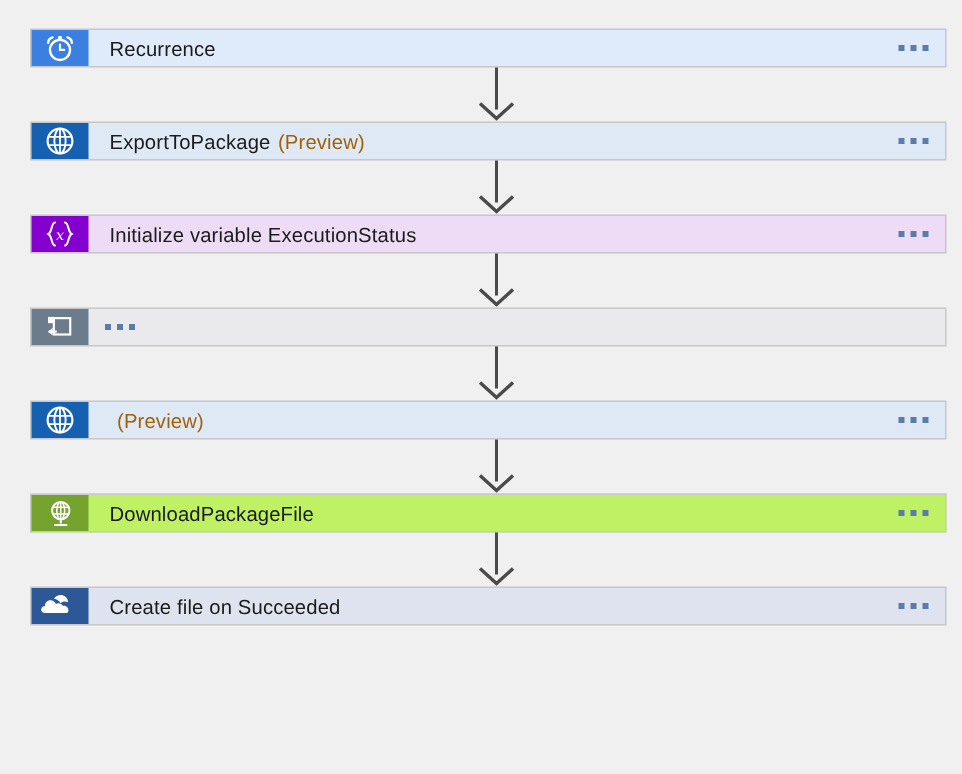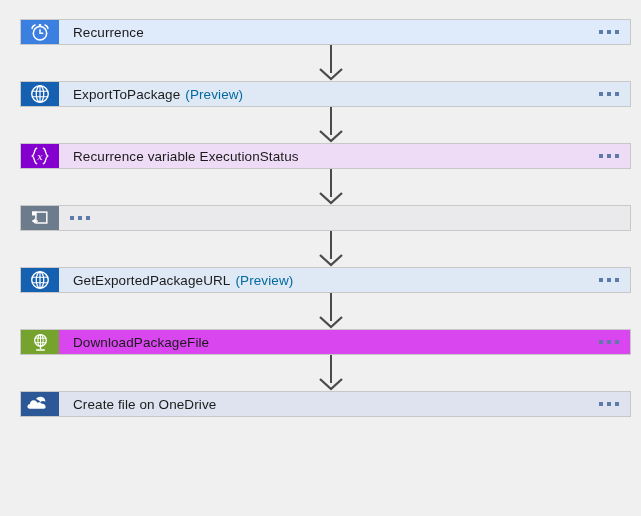--- a/index.html
+++ b/index.html
@@ -48,21 +48,21 @@
     display: flex;
     align-items: center;
     padding-left: 14px;
     font-size: 13.5px;
     color: #1b1b1b;
     letter-spacing: .1px;
     white-space: nowrap;
     overflow: hidden;
   }
   .preview-tag {
-    color: #0369a1;
+    color: #a16207;
     margin-left: 5px;
   }
   .ellipsis-btn {
     width: 42px;
     min-width: 42px;
     display: flex;
     align-items: center;
     justify-content: center;
     gap: 4px;
     cursor: pointer;
@@ -79,21 +79,21 @@
 
   .card.t-http         { background: #dfe9f5; border-color: #c8c8c8; text-align: center; }
   .card.t-http .icon-box { background: #1560b0; }
 
   .card.t-variable     { background: #eedcf7; border-color: #c8c8c8; }
   .card.t-variable .icon-box { background: #8400cf; }
 
   .card.t-until        { background: #eaeaec; border-color: #c8c8c8; }
   .card.t-until .icon-box { background: #6d7c8d; }
 
-  .card.t-httpgreen    { background: #d946ef; border-color: #c8c8c8; text-align: right; }
+  .card.t-httpgreen    { background: #bef264; border-color: #c8c8c8; text-align: right; }
   .card.t-httpgreen .icon-box { background: #76a22e; }
 
   .card.t-onedrive     { background: #dee3ef; border-color: #c8c8c8; }
   .card.t-onedrive .icon-box { background: #2c5898; }
 
   
   .connector {
     height: 36px;
     position: relative;
   }
@@ -179,21 +179,21 @@
 
   <div class="card t-variable">
     <div class="icon-box">
       <svg width="24" height="22" viewBox="0 0 26 24">
         <path d="M9.4 3.6 C6.6 3.6 7.4 10.4 4.6 12 C7.4 13.6 6.6 20.4 9.4 20.4" fill="none" stroke="#ffffff" stroke-width="1.5" stroke-linecap="round"></path>
         <path d="M16.6 3.6 C19.4 3.6 18.6 10.4 21.4 12 C18.6 13.6 19.4 20.4 16.6 20.4" fill="none" stroke="#ffffff" stroke-width="1.5" stroke-linecap="round"></path>
         <text x="13" y="16.3" text-anchor="middle" fill="#ffffff" font-family="DejaVu Serif, serif" font-style="italic" font-size="10.5">x</text>
       </svg>
     </div>
     <div class="card-label">
-      <span>Recurrence variable ExecutionStatus</span>
+      <span>Initialize variable ExecutionStatus</span>
       <span class="preview-tag"></span>
     </div>
     <div class="ellipsis-btn">
       <i></i>
       <i></i>
       <i></i>
     </div>
   </div>
 
   <div class="connector">
@@ -232,21 +232,20 @@
 
   <div class="card t-http">
     <div class="icon-box">
       <svg width="22" height="22" viewBox="0 0 24 24">
         <circle cx="12" cy="12" r="9" fill="none" stroke="#ffffff" stroke-width="1.6"></circle>
         <ellipse cx="12" cy="12" rx="4.1" ry="9" fill="none" stroke="#ffffff" stroke-width="1.4"></ellipse>
         <path d="M3.4 9 H20.6 M3.4 15 H20.6 M12 3 V21" fill="none" stroke="#ffffff" stroke-width="1.3"></path>
       </svg>
     </div>
     <div class="card-label">
-      <span>GetExportedPackageURL</span>
       <span class="preview-tag">(Preview)</span>
     </div>
     <div class="ellipsis-btn">
       <i></i>
       <i></i>
       <i></i>
     </div>
   </div>
 
   <div class="connector">
@@ -293,21 +292,21 @@
       <svg width="26" height="20" viewBox="0 0 30 22">
         <path d="M10.4 5.2 C12.4 2.2 16.6 1.6 19.2 3.9 C20.6 5.1 21.2 6.7 21.1 8.2
                  C19.3 7.2 17 7.4 15.4 8.8 C14.5 7 12.5 5.9 10.4 5.2 Z" fill="#ffffff"></path>
         <path d="M3.2 16.4 C1.3 16.4 0.2 14.8 0.6 13.2 C0.9 11.9 2.1 11 3.5 11
                  C3.3 8.5 5.4 6.4 7.9 6.6 C9.7 6.7 11.2 7.9 11.8 9.5
                  C13.6 8.3 16.2 8.9 17.2 10.9 C19.4 10.5 21.5 12.2 21.5 14.4
                  C21.5 15.6 20.6 16.4 19.4 16.4 Z" fill="#ffffff"></path>
       </svg>
     </div>
     <div class="card-label">
-      <span>Create file on OneDrive</span>
+      <span>Create file on Succeeded</span>
       <span class="preview-tag"></span>
     </div>
     <div class="ellipsis-btn">
       <i></i>
       <i></i>
       <i></i>
     </div>
   </div>
 
 </div>

